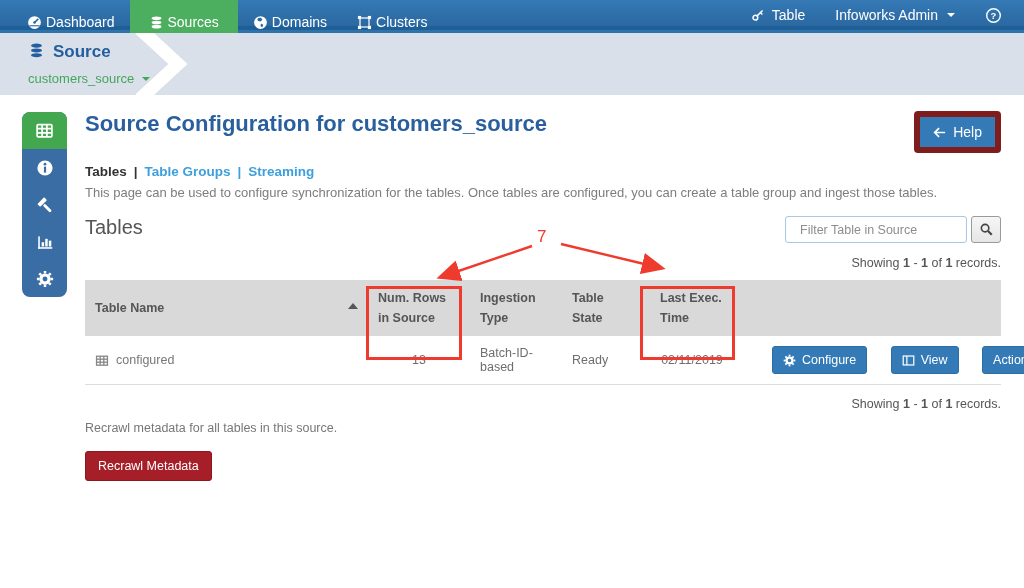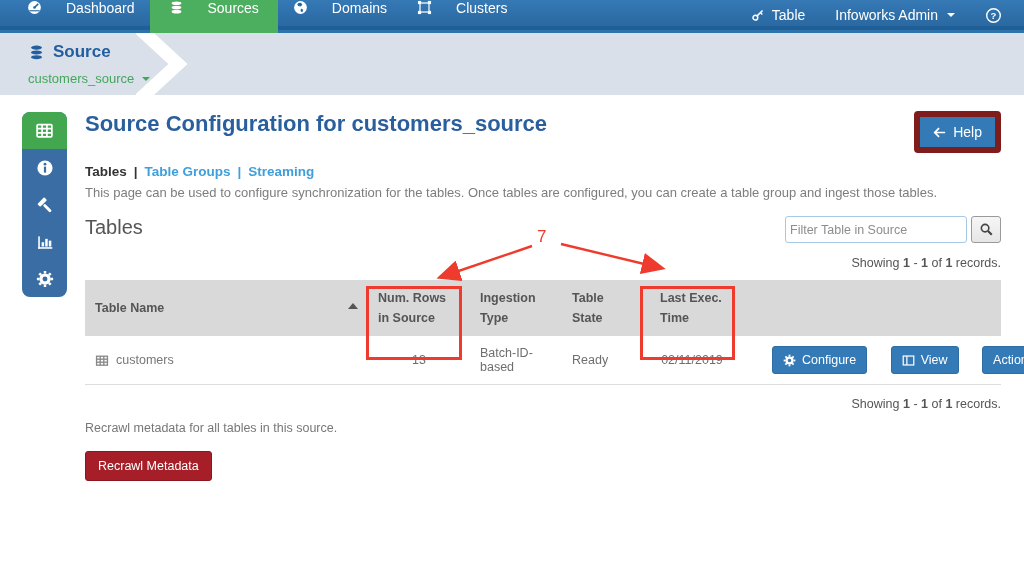--- a/index.html
+++ b/index.html
@@ -14,34 +14,34 @@
   .topnav {
     height:33px; display:flex; align-items:stretch; color:#fff;
     background:linear-gradient(180deg,#3579b5 0%,#2a68a1 79%,#1e5f98 79%,#1e5f98 91%,#2e73ac 91%,#2e73ac 100%);
   }
   .brand {
     font-size:17px; font-weight:bold; margin-left:25px; letter-spacing:.2px;
     display:flex; align-items:center; padding-bottom:3px; cursor:pointer;
   }
   .nav-items { display:flex; margin-left:12px; }
   .nav-item {
-    display:flex; align-items:flex-start; gap:24px; padding:0 15px 3px 15px;
+    display:flex; align-items:flex-end; gap:4px; padding:0 15px 3px 15px;
     font-size:14px; color:#fff; text-decoration:none; cursor:pointer;
   }
   .nav-item.active { background:#4cae5f; padding:0 19px 3px 19px; }
   .nav-right { margin-left:auto; display:flex; align-items:center; gap:30px; margin-right:22px; }
   .nav-link { display:flex; align-items:center; gap:7px; font-size:14px; padding-bottom:3px; cursor:pointer; }
   .caret { width:0; height:0; border-left:4px solid transparent; border-right:4px solid transparent;
            border-top:4px solid currentColor; display:inline-block; margin-left:2px; }
   .icon { display:inline-flex; align-items:center; justify-content:center; }
 
   
   .breadcrumb-bar { height:62px; background:#d9e0e9; position:relative; overflow:hidden; }
   .bc-title { position:absolute; left:28px; top:9px; color:#235e9e; font-weight:bold; font-size:17px;
-              display:flex; align-items:center; gap:8px; }
+              display:flex; align-items:flex-start; gap:8px; }
   .bc-source { position:absolute; left:28px; top:38px; color:#45a55b; font-size:13px;
                display:flex; align-items:center; gap:6px; cursor:pointer; }
   .bc-chevron { position:absolute; left:136px; top:-4px; }
 
   
   .side-rail { position:absolute; left:22px; top:112px; width:45px; background:#3a6da4;
                border-radius:8px; overflow:hidden; }
   .side-item { height:37px; display:flex; align-items:center; justify-content:center; color:#fff; cursor:pointer; }
   .side-item.active { background:#42a74f; }
 
@@ -54,21 +54,21 @@
   .tabs { margin-top:11px; font-size:13.5px; font-weight:bold; display:flex; gap:7px; }
   .tab { cursor:pointer; color:#3d9fdb; text-decoration:none; }
   .tab.active { color:#333; }
   .tab-sep-dark { color:#333; } .tab-sep-blue { color:#3d9fdb; }
   .desc { margin-top:6px; color:#7d7d7d; font-size:13px; }
 
   .section-row { display:flex; justify-content:space-between; align-items:flex-start; margin-top:16px; }
   .section-title { color:#555; font-size:20px; font-weight:normal; }
   .filter-group { display:flex; gap:4px; }
   .filter-input { width:182px; height:27px; border:1px solid #a8c8e8; border-radius:3px;
-                  padding:0 4px; font-size:12.5px; font-family:"Liberation Sans",sans-serif; color:#333; }
+                  padding:0 14px; font-size:12.5px; font-family:"Liberation Sans",sans-serif; color:#333; }
   .filter-input::placeholder { color:#8d8d8d; }
   .search-btn { width:30px; height:27px; background:linear-gradient(#f6f6f6,#e6e6e6); border:1px solid #9a9a9a;
                 border-radius:3px; display:flex; align-items:center; justify-content:center; color:#444; cursor:pointer; }
 
   .records-line { text-align:right; font-size:12.5px; color:#555; margin-top:13px; }
   .records-line b { font-weight:bold; }
   .records-line.below { margin-top:12px; }
 
   table.data { width:916px; border-collapse:collapse; margin-top:10px; table-layout:fixed; }
   thead th { background:#d9d9d9; color:#555; font-size:12.5px; font-weight:bold; text-align:left;
@@ -320,21 +320,21 @@
           <span class="name-cell">
             <span class="icon">
               <svg width="14" height="13" viewBox="0 0 18 16" fill="none" stroke="#888" stroke-width="1.7">
                   <rect x="2" y="2.5" width="14" height="11.5"></rect>
                   <line x1="2" y1="6.3" x2="16" y2="6.3"></line>
                   <line x1="2" y1="10.2" x2="16" y2="10.2"></line>
                   <line x1="6.7" y1="2.5" x2="6.7" y2="14"></line>
                   <line x1="11.3" y1="2.5" x2="11.3" y2="14"></line>
                 </svg>
             </span>
-            <span>customers</span>
+            <span>configured</span>
           </span>
         </td>
         <td class="center">13</td>
         <td>Batch-ID-based</td>
         <td>Ready</td>
         <td class="center">02/11/2019</td>
         <td class="actions-cell">
           <button class="btn">
             <span class="icon">
               <svg width="13" height="13" viewBox="0 0 16 16">

